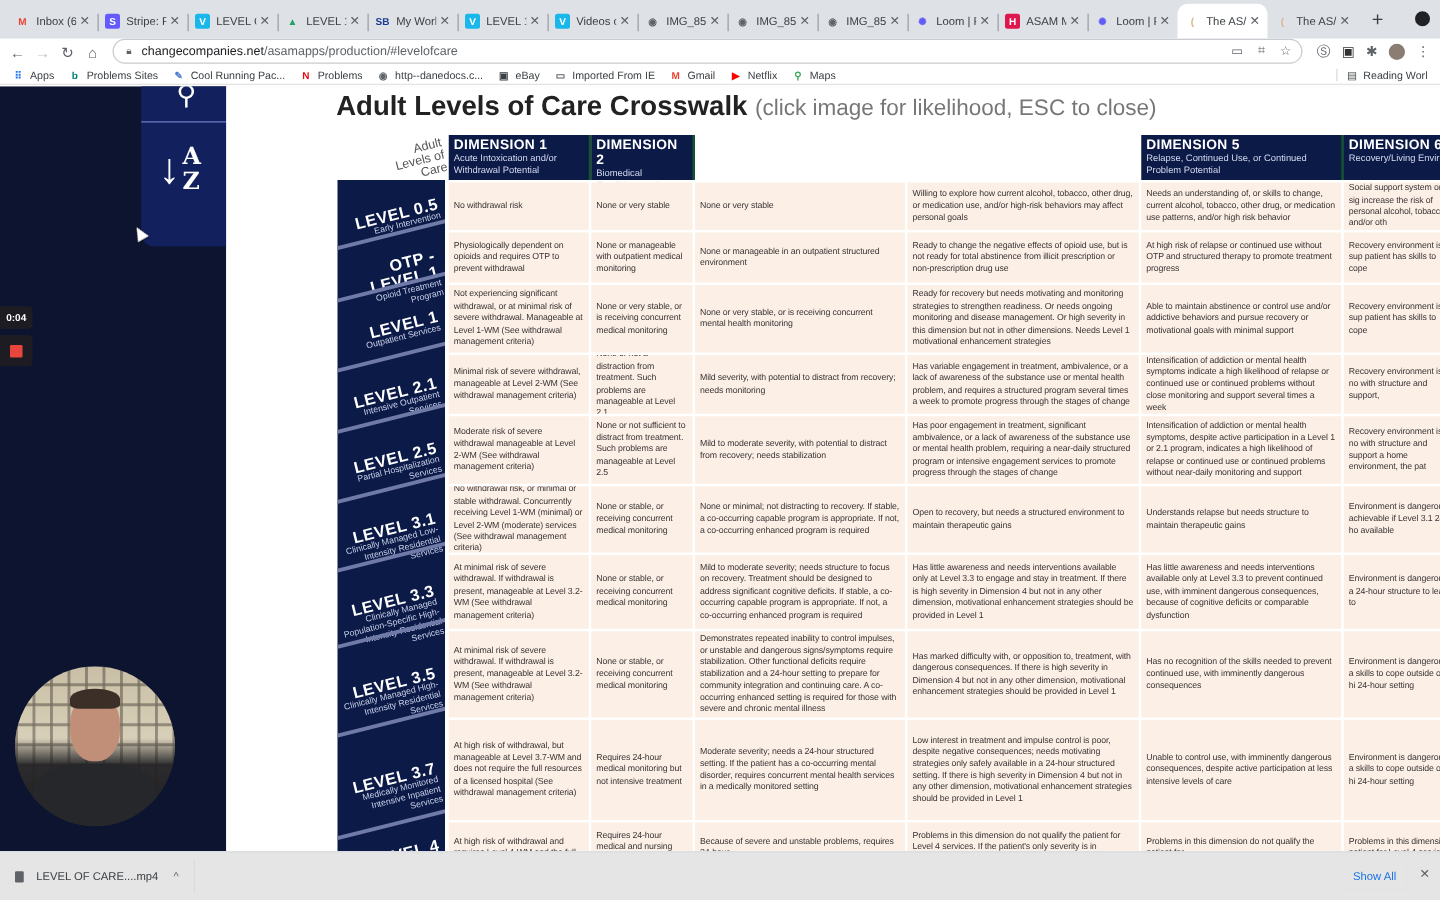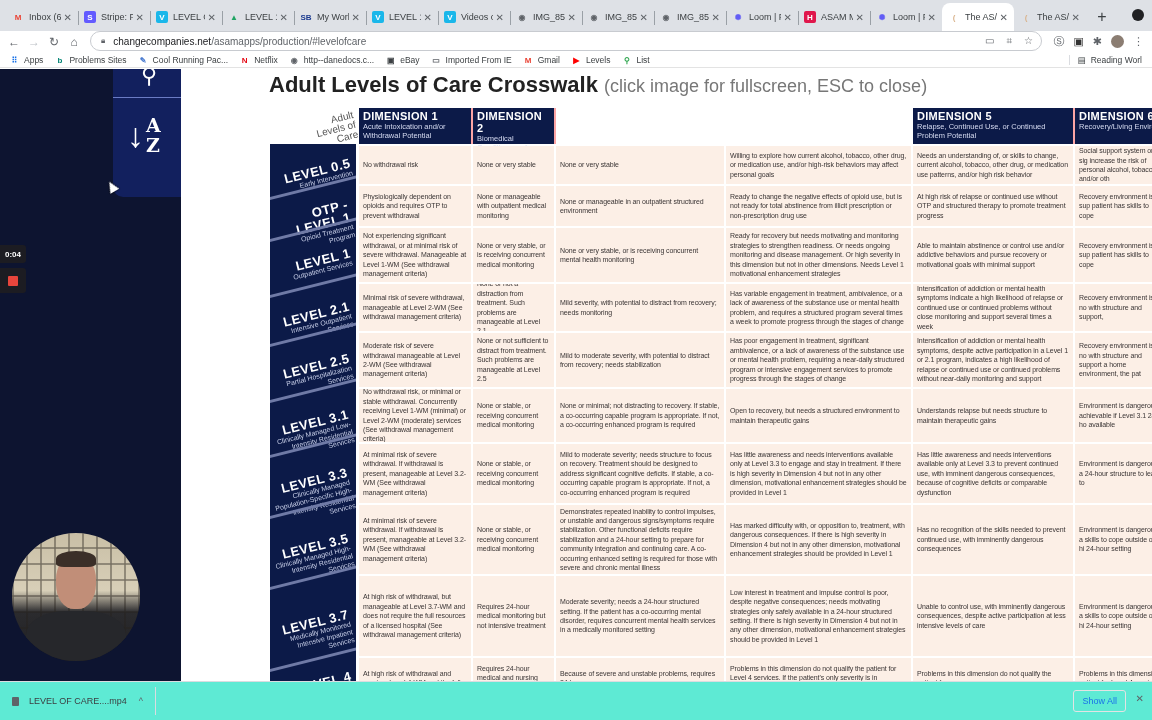--- a/index.html
+++ b/index.html
@@ -54,32 +54,32 @@
   .webcam .shirt { position: absolute; left: 14px; top: 78px; width: 100px; height: 60px; border-radius: 40% 40% 0 0; background: #26272b; }
 
   .content { position: absolute; left: 181px; top: 0; width: 971px; height: 612px; background: #fff; }
   .page-title { position: absolute; left: 88px; top: 3px; font-size: 22px; font-weight: bold; color: #222; white-space: nowrap; }
   .page-title .hint { font-weight: normal; color: #777; font-size: 18px; }
 
   
   .crosswalk { position: absolute; left: 89px; top: 39px; width: 900px; height: 580px; background: #fff; }
   .corner-label { position: absolute; left: 0; top: 0; width: 86px; height: 40px; }
   .corner-label .txt { position: absolute; right: 4px; top: 2px; text-align: right; font-size: 10px; line-height: 10px; color: #555; transform: rotate(-14deg); transform-origin: right top; }
-  .dim-header { position: absolute; top: 0; height: 36px; background: #0c1a48; color: #fff; padding: 2px 4px; border-right: 2px solid #fca5a5; }
+  .dim-header { position: absolute; top: 0; height: 36px; background: #0c1a48; color: #fff; padding: 2px 4px; border-right: 2px solid #14532d; }
   .dim-header .dn { font-size: 11px; font-weight: bold; letter-spacing: .3px; }
   .dim-header .dd { font-size: 7.5px; line-height: 9px; color: #d5daf0; }
   .level-col { position: absolute; left: 0; top: 36px; width: 86px; height: 580px; background: #0c1a48; overflow: hidden; }
   .level-label { position: absolute; left: 0; width: 86px; text-align: right; padding-right: 5px; color: #fff; transform: rotate(-14deg); transform-origin: right center; }
   .level-label .lv { font-size: 13px; font-weight: bold; letter-spacing: .5px; line-height: 13px; }
   .level-label .ls { font-size: 7px; line-height: 8px; color: #c8cfe8; }
   .level-sep { position: absolute; left: -6px; width: 100px; height: 3px; background: #6f7aa6; transform: rotate(-14deg); }
   .cell { position: absolute; background: #fcefe6; padding: 3px 4px; font-size: 7px; line-height: 9.4px; color: #3a3535; display: flex; align-items: center; overflow: hidden; font-family: "Liberation Sans Narrow", "Liberation Sans", sans-serif; letter-spacing: -.1px; }
 
   
-  .dl-shelf { position: absolute; left: 0; top: 681px; width: 1152px; height: 39px; background: #5eead4; border-top: 1px solid #dadce0; display: flex; align-items: center; }
+  .dl-shelf { position: absolute; left: 0; top: 681px; width: 1152px; height: 39px; background: #e5e5e5; border-top: 1px solid #dadce0; display: flex; align-items: center; }
   .dl-item { display: flex; align-items: center; height: 28px; padding: 0 12px; border-right: 1px solid #dadce0; font-size: 9px; color: #3c4043; }
   .dl-item .file-ic { width: 7px; height: 9px; background: #5f6368; border-radius: 1px; margin-right: 10px; }
   .dl-item .chev { margin-left: 12px; font-size: 9px; color: #5f6368; }
   .showall { position: absolute; right: 26px; top: 8px; font-size: 9px; color: #1a73e8; padding: 5px 8px; border: 1px solid #e3e3e3; border-radius: 3px; }
   .dl-close { position: absolute; right: 8px; top: 11px; font-size: 10px; color: #5f6368; }
   .cursor { position: absolute; left: 107px; top: 112px; width: 0; height: 0; border-left: 5px solid transparent; border-right: 5px solid transparent; border-bottom: 11px solid #fff; transform: rotate(-30deg); filter: drop-shadow(0 0 1px #000); }
 </style>
 </head>
 <body>
 
@@ -195,45 +195,45 @@
     <div class="bm">
       <span class="ic" style="color: rgb(0, 131, 115);">b</span>
       <span>Problems Sites</span>
     </div>
     <div class="bm">
       <span class="ic" style="color: rgb(74, 123, 208);">✎</span>
       <span>Cool Running  Pac...</span>
     </div>
     <div class="bm">
       <span class="ic" style="color: rgb(229, 9, 20);">N</span>
-      <span>Netflix</span>
+      <span>Problems</span>
     </div>
     <div class="bm">
       <span class="ic" style="color: rgb(95, 99, 104);">◉</span>
       <span>http--danedocs.c...</span>
     </div>
     <div class="bm">
       <span class="ic" style="color: rgb(60, 64, 67);">▣</span>
       <span>eBay</span>
     </div>
     <div class="bm">
       <span class="ic" style="color: rgb(95, 99, 104);">▭</span>
       <span>Imported From IE</span>
     </div>
     <div class="bm">
       <span class="ic" style="color: rgb(234, 67, 53);">M</span>
       <span>Gmail</span>
     </div>
     <div class="bm">
       <span class="ic" style="color: rgb(255, 0, 0);">▶</span>
-      <span>Levels</span>
+      <span>Netflix</span>
     </div>
     <div class="bm">
       <span class="ic" style="color: rgb(52, 168, 83);">⚲</span>
-      <span>List</span>
+      <span>Maps</span>
     </div>
     <div class="reading-list">
     <span style="margin-right:5px">▤</span>
     <span>Reading Worl</span>
   </div>
 </div>
 
 <div class="page">
   <div class="sidebar">
     <div class="tool-panel">
@@ -255,21 +255,21 @@
       <div class="grid"></div>
       <div class="shirt"></div>
       <div class="head"></div>
       <div class="hair"></div>
     </div>
   </div>
 
   <div class="content">
     <div class="page-title">
       <span>Adult Levels of Care Crosswalk</span>
-      <span class="hint">(click image for fullscreen, ESC to close)</span>
+      <span class="hint">(click image for likelihood, ESC to close)</span>
     </div>
 
     <div class="crosswalk" id="crosswalk">
       <div class="corner-label">
         <div class="txt">
           <div>Adult</div>
           <div>Levels of</div>
           <div>Care</div>
         </div>
       </div>

